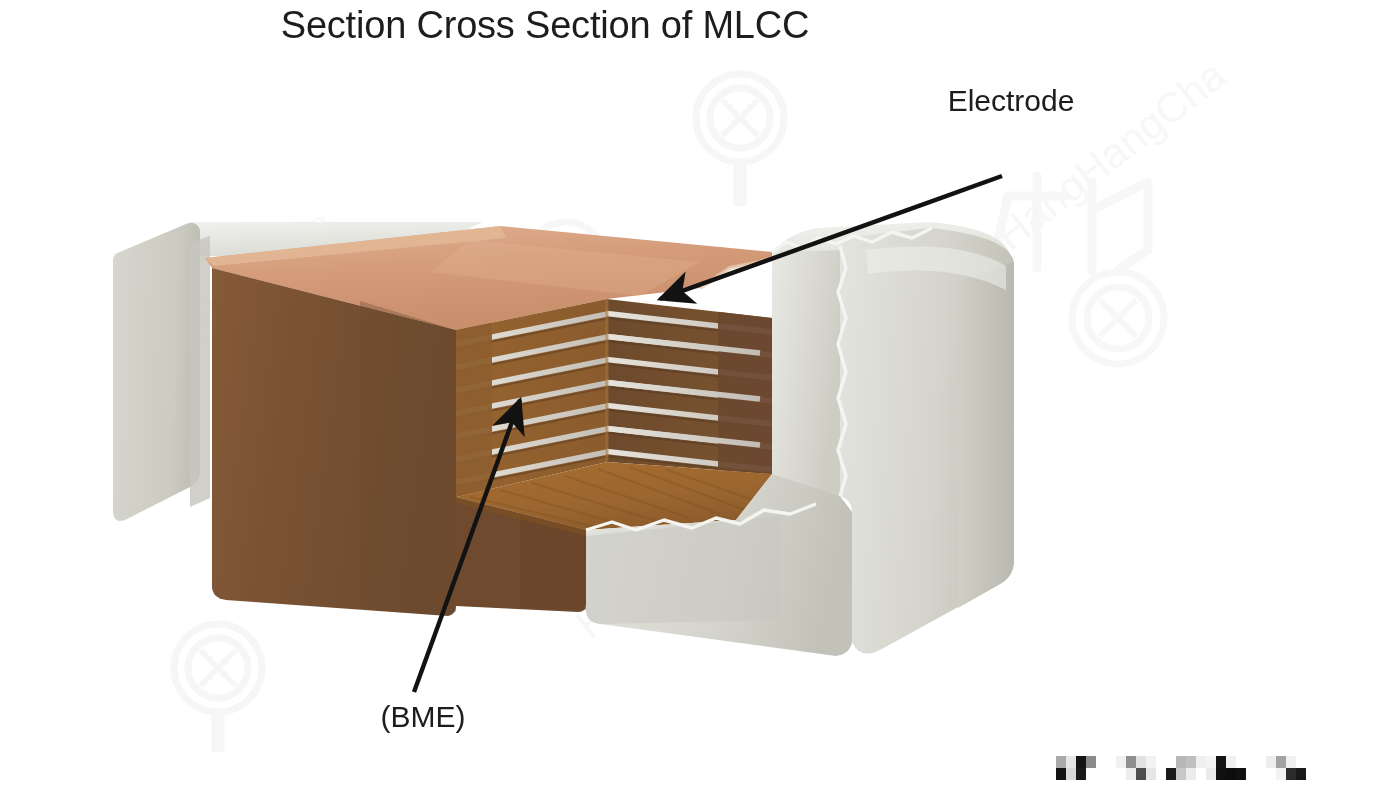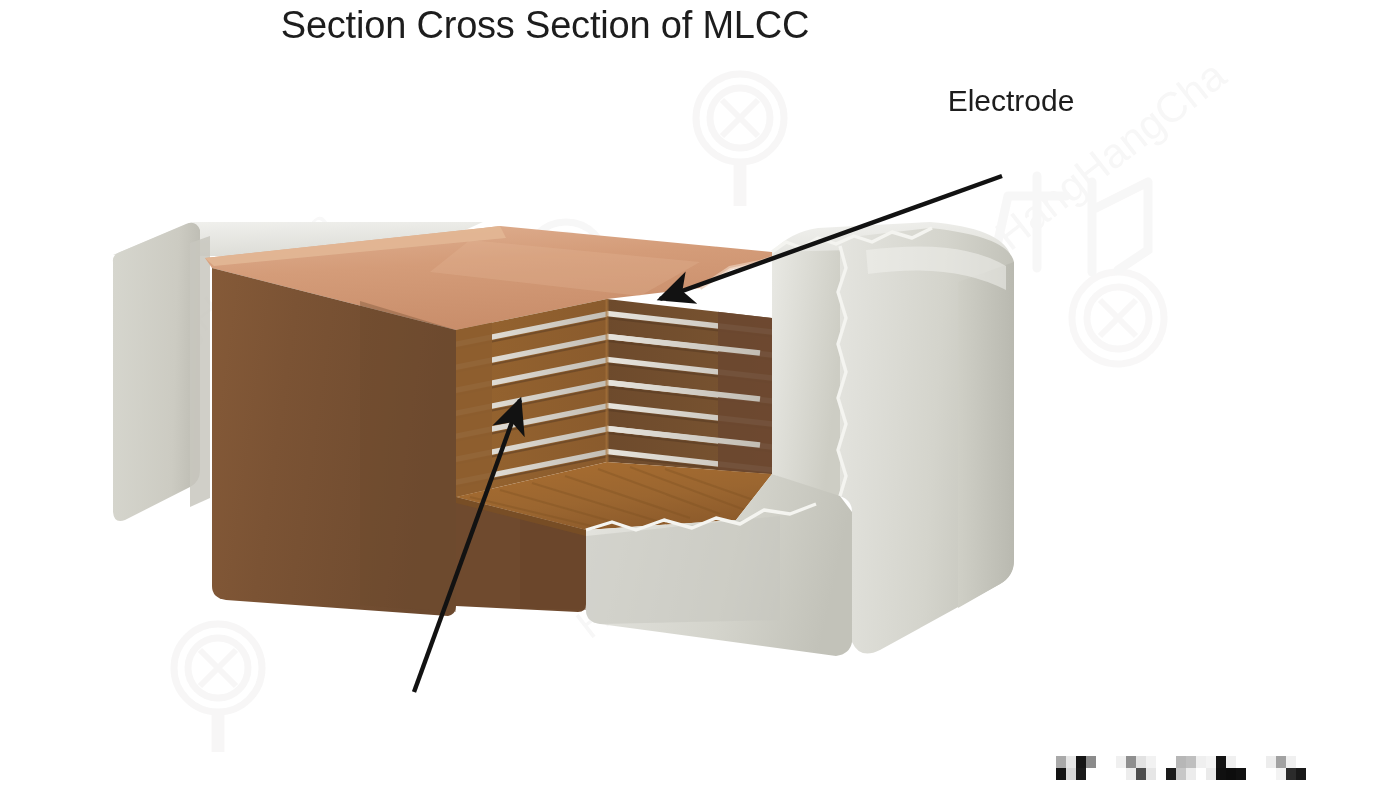--- a/index.html
+++ b/index.html
@@ -321,20 +321,21 @@
     <line x1="1002" y1="176" x2="660" y2="299" stroke="#121212" stroke-width="4.4" marker-end="url(#arrowHead)"></line>
     <line x1="414" y1="692" x2="520" y2="400" stroke="#121212" stroke-width="4.4" marker-end="url(#arrowHead)"></line>
   </svg>
 </div>
 
 <div class="callout" id="dielectric-callout">
   <span>Electrode</span>
 </div>
 
 <div class="callout" id="electrode-callout">
+  <span class="line2">(BME)</span>
 </div>
 
 <div id="mosaic-watermark" style="grid-template-columns: repeat(32, 1fr); grid-template-rows: repeat(3, 1fr);">
     <i style="background: rgb(255, 255, 255);"></i>
     <i style="background: rgb(255, 255, 255);"></i>
     <i style="background: rgb(255, 255, 255);"></i>
     <i style="background: rgb(255, 255, 255);"></i>
     <i style="background: rgb(255, 255, 255);"></i>
     <i style="background: rgb(255, 255, 255);"></i>
     <i style="background: rgb(255, 255, 255);"></i>

